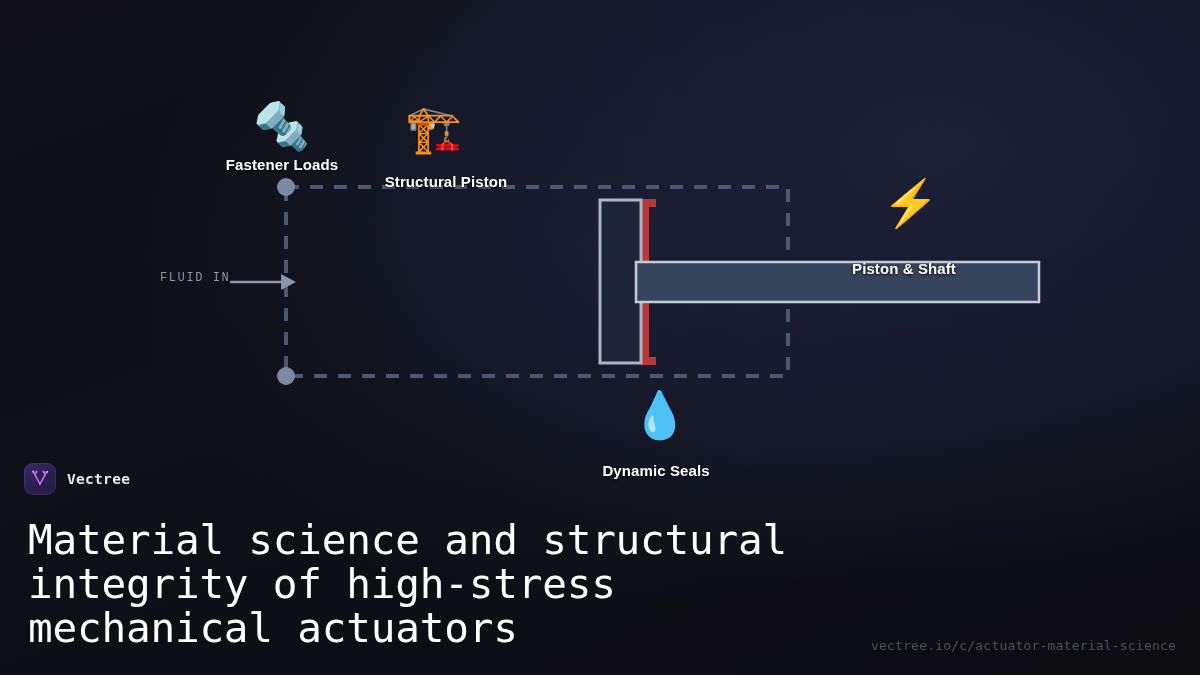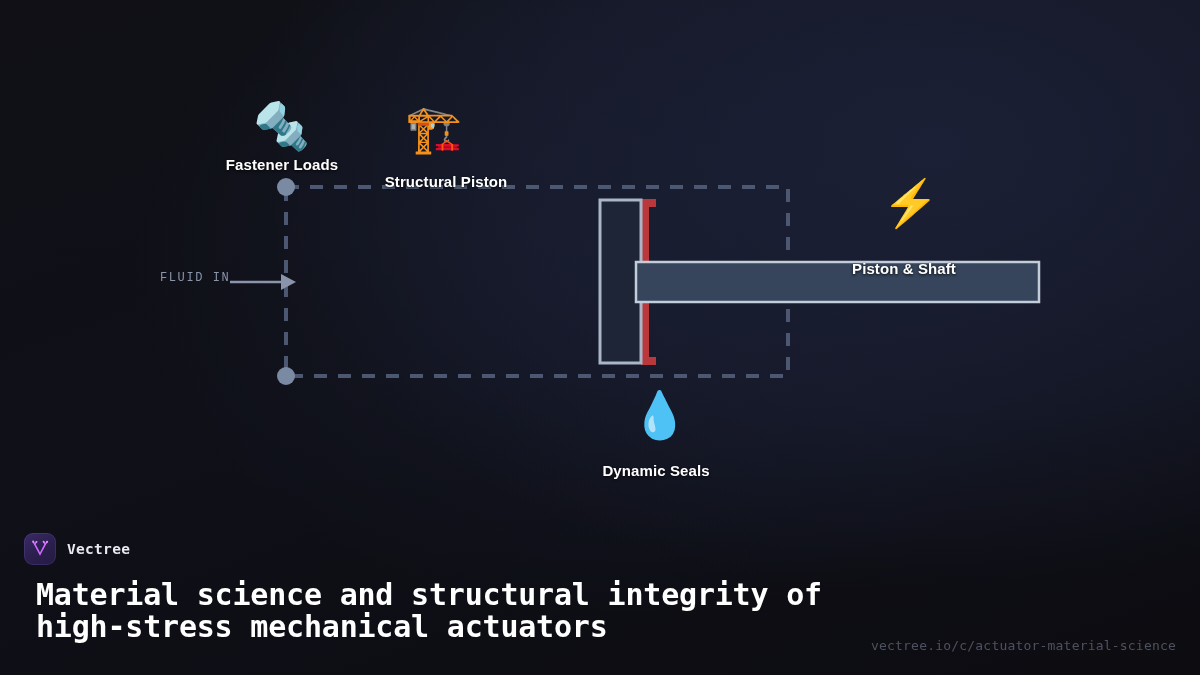--- a/index.html
+++ b/index.html
@@ -64,21 +64,21 @@
   #footer {
     position: absolute;
     left: 24px;
     bottom: 20px;
     width: 1152px;
   }
   #brand {
     display: flex;
     align-items: center;
     gap: 11px;
-    margin-bottom: 14px;
+    margin-bottom: 24px;
   }
   #brand-mark {
     width: 32px;
     height: 32px;
     border-radius: 9px;
     background: linear-gradient(145deg, #3a2a66 0%, #2a1f4d 55%, #241b42 100%);
     display: flex;
     align-items: center;
     justify-content: center;
     box-shadow: 0 0 0 1px rgba(140,100,220,0.20) inset;
@@ -87,26 +87,26 @@
   #brand-name {
     color: #e9e9f2;
     font-size: 14.5px;
     font-weight: bold;
     font-family: "DejaVu Sans Mono", monospace;
     letter-spacing: 0.3px;
   }
   #headline {
     color: #ffffff;
     font-family: "DejaVu Sans Mono", monospace;
-    font-size: 30px;
-    font-weight: bold;
+    font-size: 41px;
+    font-weight: normal;
     line-height: 1.07;
     letter-spacing: -0.2px;
     max-width: 800px;
-    margin: 12px;
+    margin: 4px;
   }
   #url {
     position: absolute;
     right: 0;
     bottom: 2px;
     color: #4e5160;
     font-family: "DejaVu Sans Mono", monospace;
     font-size: 13px;
     letter-spacing: 0.2px;
     white-space: nowrap;

